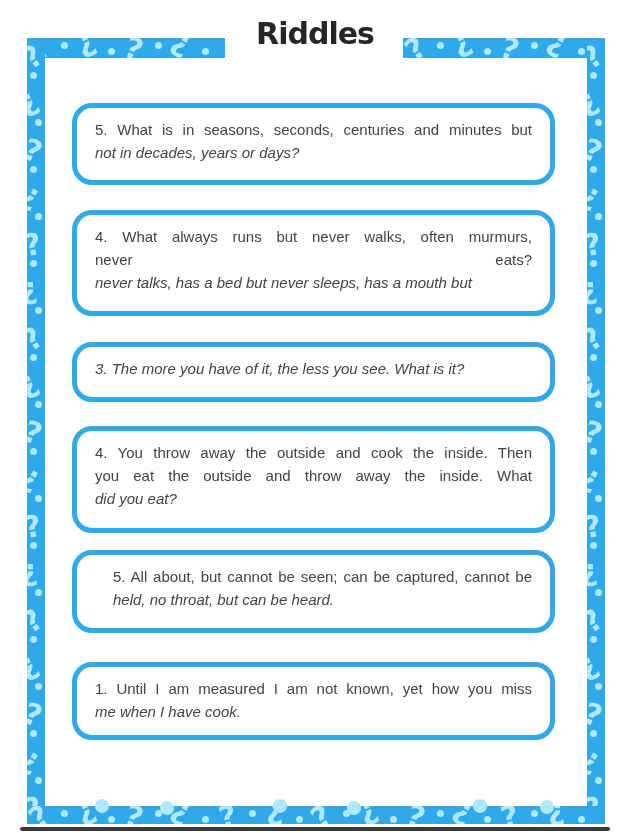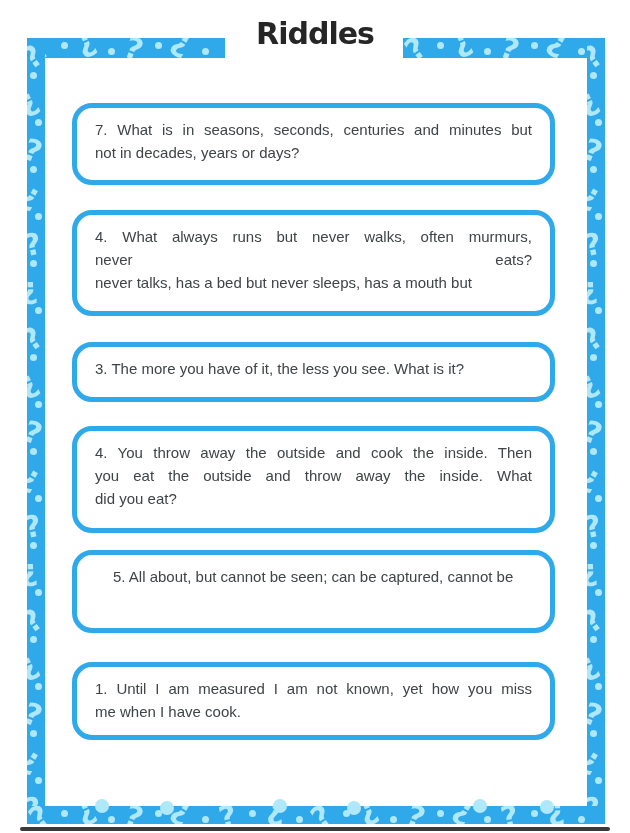--- a/index.html
+++ b/index.html
@@ -25,21 +25,21 @@
   .bump{position:absolute;width:14px;height:14px;border-radius:50%;background:var(--lblue);z-index:2;}
   .riddle-box{
     position:absolute;left:72px;width:483px;box-sizing:border-box;
     background:var(--boxbg);border:5px solid var(--boxblue);border-radius:20px;
     padding:10px 18px 12px;overflow:hidden;z-index:2;
   }
   .riddle-line{
     font-size:15px;line-height:23px;color:var(--text);
     text-align:justify;text-align-last:justify;white-space:nowrap;
   }
-  .riddle-line:last-child{text-align-last:left;}
+  .riddle-line:last-child{text-align-last:left;font-style:italic;}
   .page-edge{
     position:absolute;left:20px;top:827px;width:590px;height:4px;
     background:var(--edge);border-radius:2px;z-index:1;
   }
 </style>
 </head>
 <body>
 
 <div>
 
@@ -164,21 +164,21 @@
 
   <div class="bump" style="left:95px;top:799px;"></div>
   <div class="bump" style="left:160px;top:801px;"></div>
   <div class="bump" style="left:273px;top:799px;"></div>
   <div class="bump" style="left:347px;top:801px;"></div>
   <div class="bump" style="left:473px;top:799px;"></div>
   <div class="bump" style="left:540px;top:800px;"></div>
 
   <div class="riddle-box" style="top:103px;height:82px;">
     <div class="riddle-text">
-        <div class="riddle-line">7. What is in seasons, seconds, centuries and minutes but</div>
+        <div class="riddle-line">5. What is in seasons, seconds, centuries and minutes but</div>
         <div class="riddle-line">not in decades, years or days?</div>
       </div>
   </div>
   <div class="riddle-box" style="top:210px;height:106px;">
     <div class="riddle-text">
         <div class="riddle-line">4. What always runs but never walks, often murmurs,</div>
         <div class="riddle-line">never eats?</div>
         <div class="riddle-line">never talks, has a bed but never sleeps, has a mouth but</div>
       </div>
   </div>
@@ -190,20 +190,21 @@
   <div class="riddle-box" style="top:426px;height:107px;">
     <div class="riddle-text">
         <div class="riddle-line">4. You throw away the outside and cook the inside. Then</div>
         <div class="riddle-line">you eat the outside and throw away the inside. What</div>
         <div class="riddle-line">did you eat?</div>
       </div>
   </div>
   <div class="riddle-box" style="top:550px;height:83px;padding-left:36px;">
     <div class="riddle-text">
         <div class="riddle-line">5. All about, but cannot be seen; can be captured, cannot be</div>
+        <div class="riddle-line">held, no throat, but can be heard.</div>
       </div>
   </div>
   <div class="riddle-box" style="top:662px;height:78px;">
     <div class="riddle-text">
         <div class="riddle-line">1. Until I am measured I am not known, yet how you miss</div>
         <div class="riddle-line">me when I have cook.</div>
       </div>
   </div>
 
   <div class="page-edge"></div>

